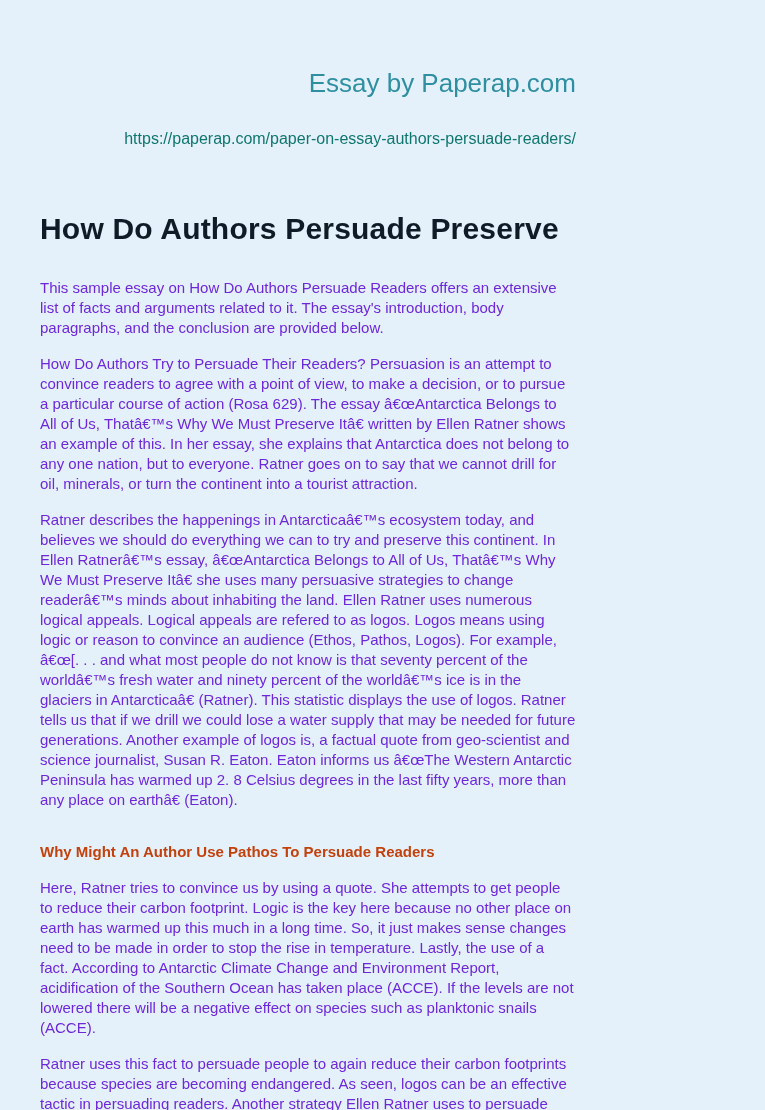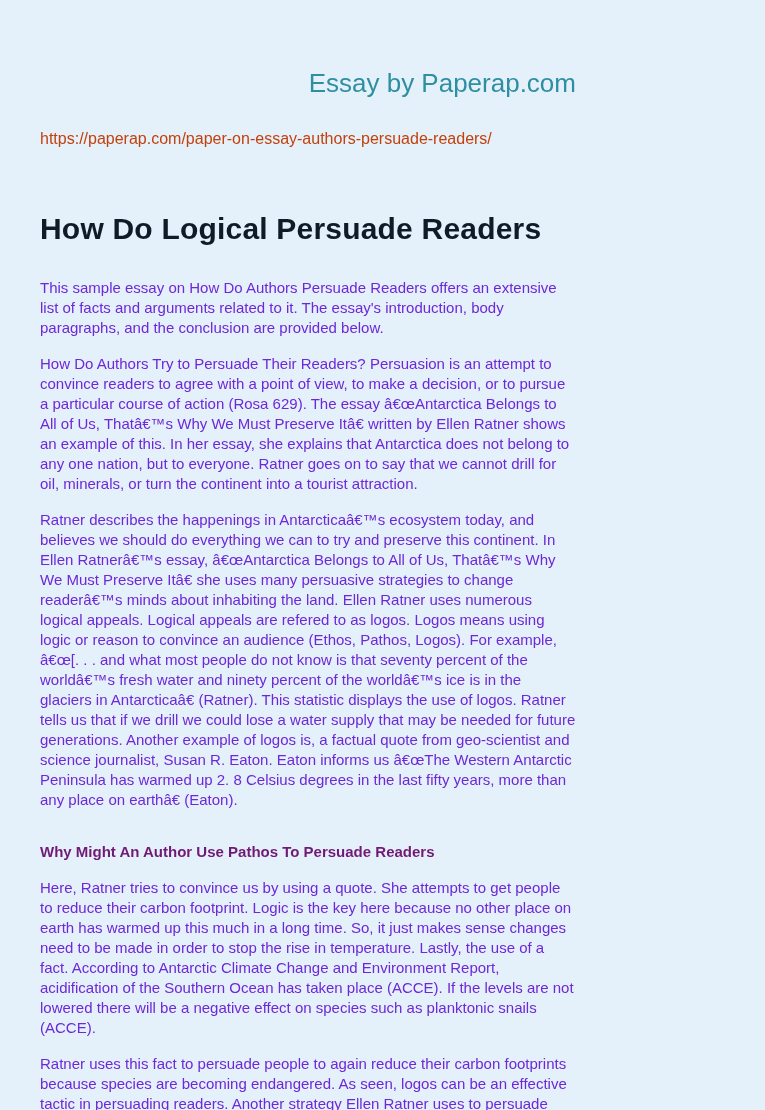--- a/index.html
+++ b/index.html
@@ -20,23 +20,24 @@
     .brand {
       padding-top: 68px;
       text-align: right;
       font-size: 26px;
       line-height: 1.2;
       color: #2e8fa1;
       font-weight: 400;
     }
     .url {
       margin-top: 30px;
+      text-align: right;
       font-size: 16px;
       line-height: 1.2;
-      color: #c2410c;
+      color: #0f766e;
     }
     h1.title {
       margin: 64px 0 0 0;
       font-size: 30px;
       line-height: 1.15;
       font-weight: bold;
       color: #0f1b26;
       letter-spacing: 0.2px;
     }
     p.body {
@@ -47,33 +48,33 @@
       letter-spacing: 0px;
     }
     p.body.first {
       margin-top: 31px;
     }
     h2.subheading {
       margin: 32px 0 0 0;
       font-size: 15px;
       line-height: 20px;
       font-weight: bold;
-      color: #701a75;
+      color: #c2410c;
     }
   </style>
 </head>
 <body>
 
 <div class="page">
 
   <div class="brand">Essay by Paperap.com</div>
 
   <div class="url">https://paperap.com/paper-on-essay-authors-persuade-readers/</div>
 
-  <h1 class="title">How Do Logical Persuade Readers</h1>
+  <h1 class="title">How Do Authors Persuade Preserve</h1>
 
   <p class="body first">This sample essay on How Do Authors Persuade Readers offers an extensive list of facts and arguments related to it. The essay's introduction, body paragraphs, and the conclusion are provided below.</p>
 
   <p class="body">How Do Authors Try to Persuade Their Readers? Persuasion is an attempt to convince readers to agree with a point of view, to make a decision, or to pursue a particular course of action (Rosa 629). The essay â€œAntarctica Belongs to All of Us, Thatâ€™s Why We Must Preserve Itâ€ written by Ellen Ratner shows an example of this. In her essay, she explains that Antarctica does not belong to any one nation, but to everyone. Ratner goes on to say that we cannot drill for oil, minerals, or turn the continent into a tourist attraction.</p>
 
   <p class="body">Ratner describes the happenings in Antarcticaâ€™s ecosystem today, and believes we should do everything we can to try and preserve this continent. In Ellen Ratnerâ€™s essay, â€œAntarctica Belongs to All of Us, Thatâ€™s Why We Must Preserve Itâ€ she uses many persuasive strategies to change readerâ€™s minds about inhabiting the land. Ellen Ratner uses numerous logical appeals. Logical appeals are refered to as logos. Logos means using logic or reason to convince an audience (Ethos, Pathos, Logos). For example, â€œ[. . . and what most people do not know is that seventy percent of the worldâ€™s fresh water and ninety percent of the worldâ€™s ice is in the glaciers in Antarcticaâ€ (Ratner). This statistic displays the use of logos. Ratner tells us that if we drill we could lose a water supply that may be needed for future generations. Another example of logos is, a factual quote from geo-scientist and science journalist, Susan R. Eaton. Eaton informs us â€œThe Western Antarctic Peninsula has warmed up 2. 8 Celsius degrees in the last fifty years, more than any place on earthâ€ (Eaton).</p>
 
   <h2 class="subheading">Why Might An Author Use Pathos To Persuade Readers</h2>
 
   <p class="body">Here, Ratner tries to convince us by using a quote. She attempts to get people to reduce their carbon footprint. Logic is the key here because no other place on earth has warmed up this much in a long time. So, it just makes sense changes need to be made in order to stop the rise in temperature. Lastly, the use of a fact. According to Antarctic Climate Change and Environment Report, acidification of the Southern Ocean has taken place (ACCE). If the levels are not lowered there will be a negative effect on species such as planktonic snails (ACCE).</p>

